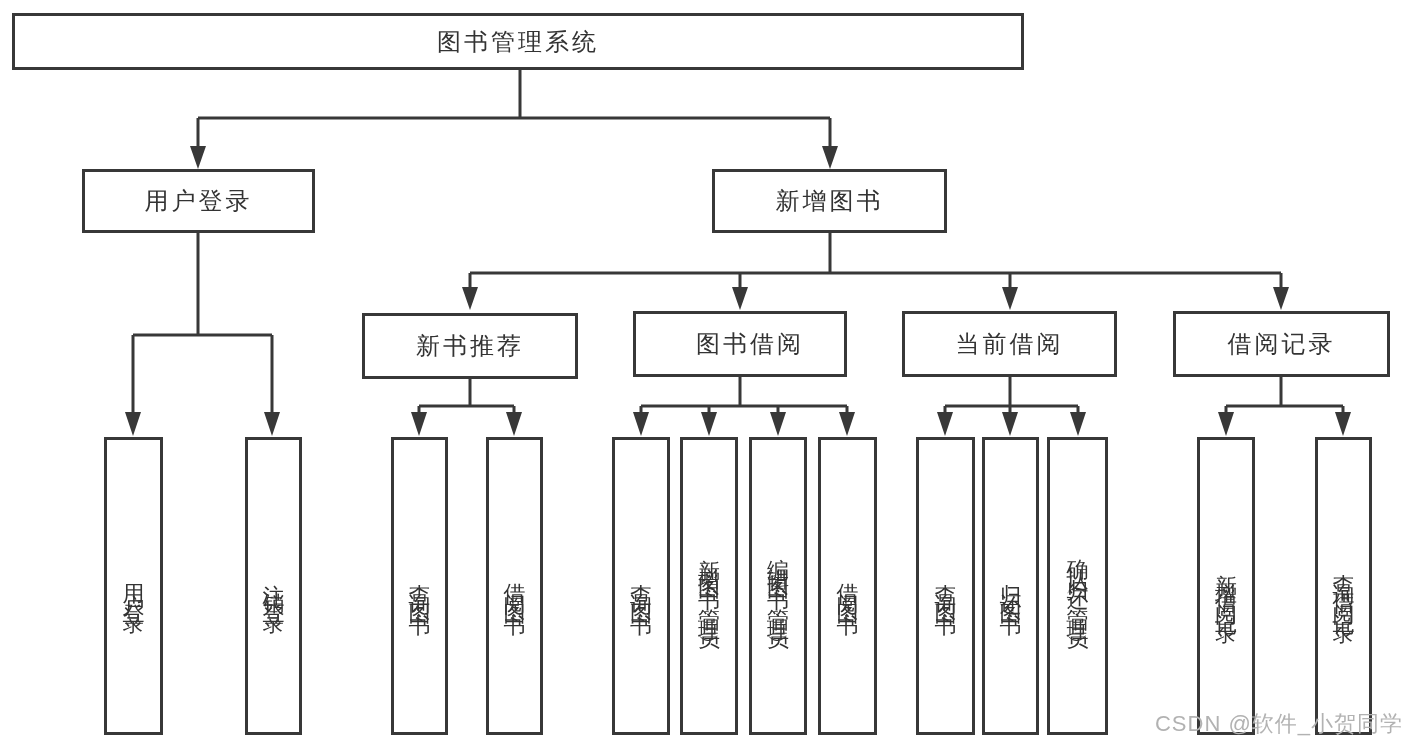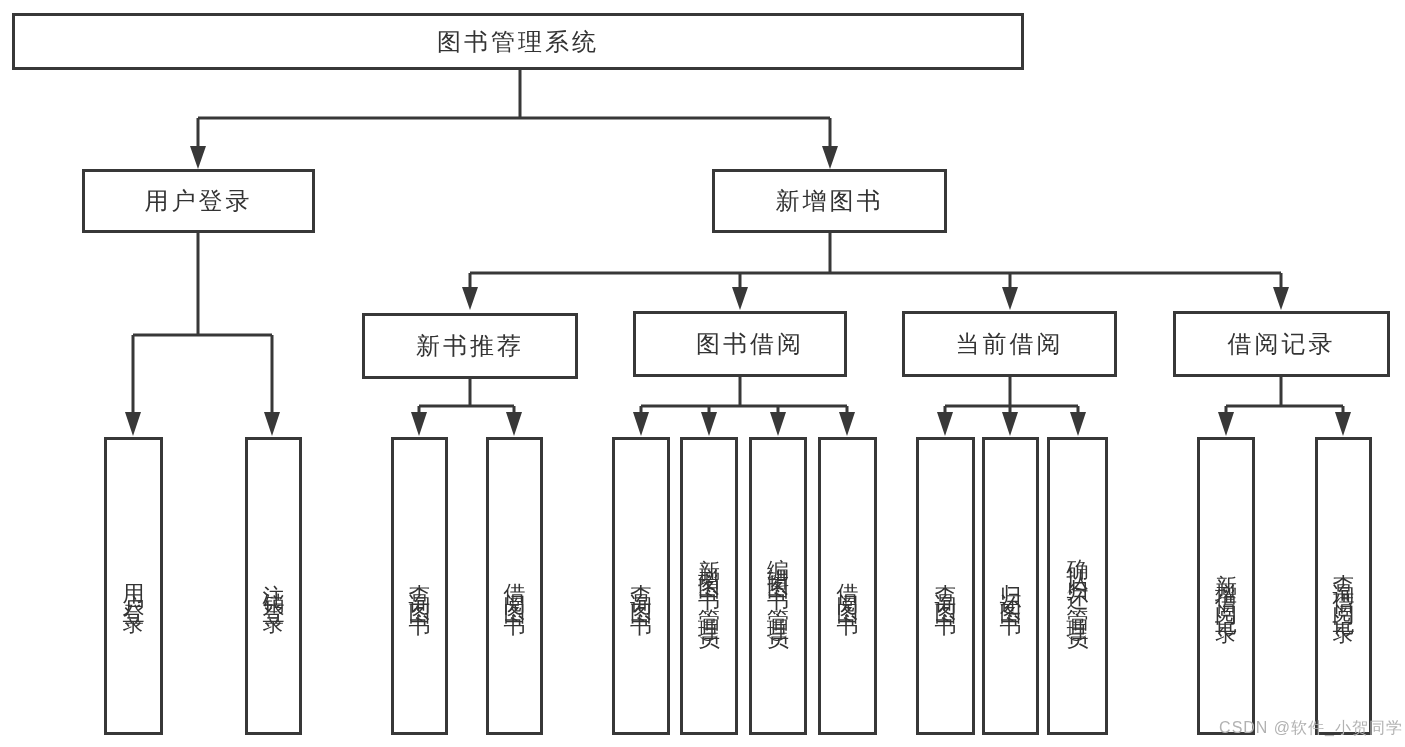--- a/index.html
+++ b/index.html
@@ -27,21 +27,21 @@
     background:#ffffff;
     top:437px;height:298px;
     display:flex;align-items:center;justify-content:center;
     writing-mode:vertical-lr;
     font-size:22px;letter-spacing:10px;color:#333333;
     line-height:1;
   }
   #watermark{
     position:absolute;
     right:2px;bottom:8px;
-    font-size:16px;
+    font-size:22px;
     color:#b2b2b2;
     letter-spacing:1px;
     white-space:nowrap;
   }
 </style>
 </head>
 <body>
 
 <div id="canvas">
 

